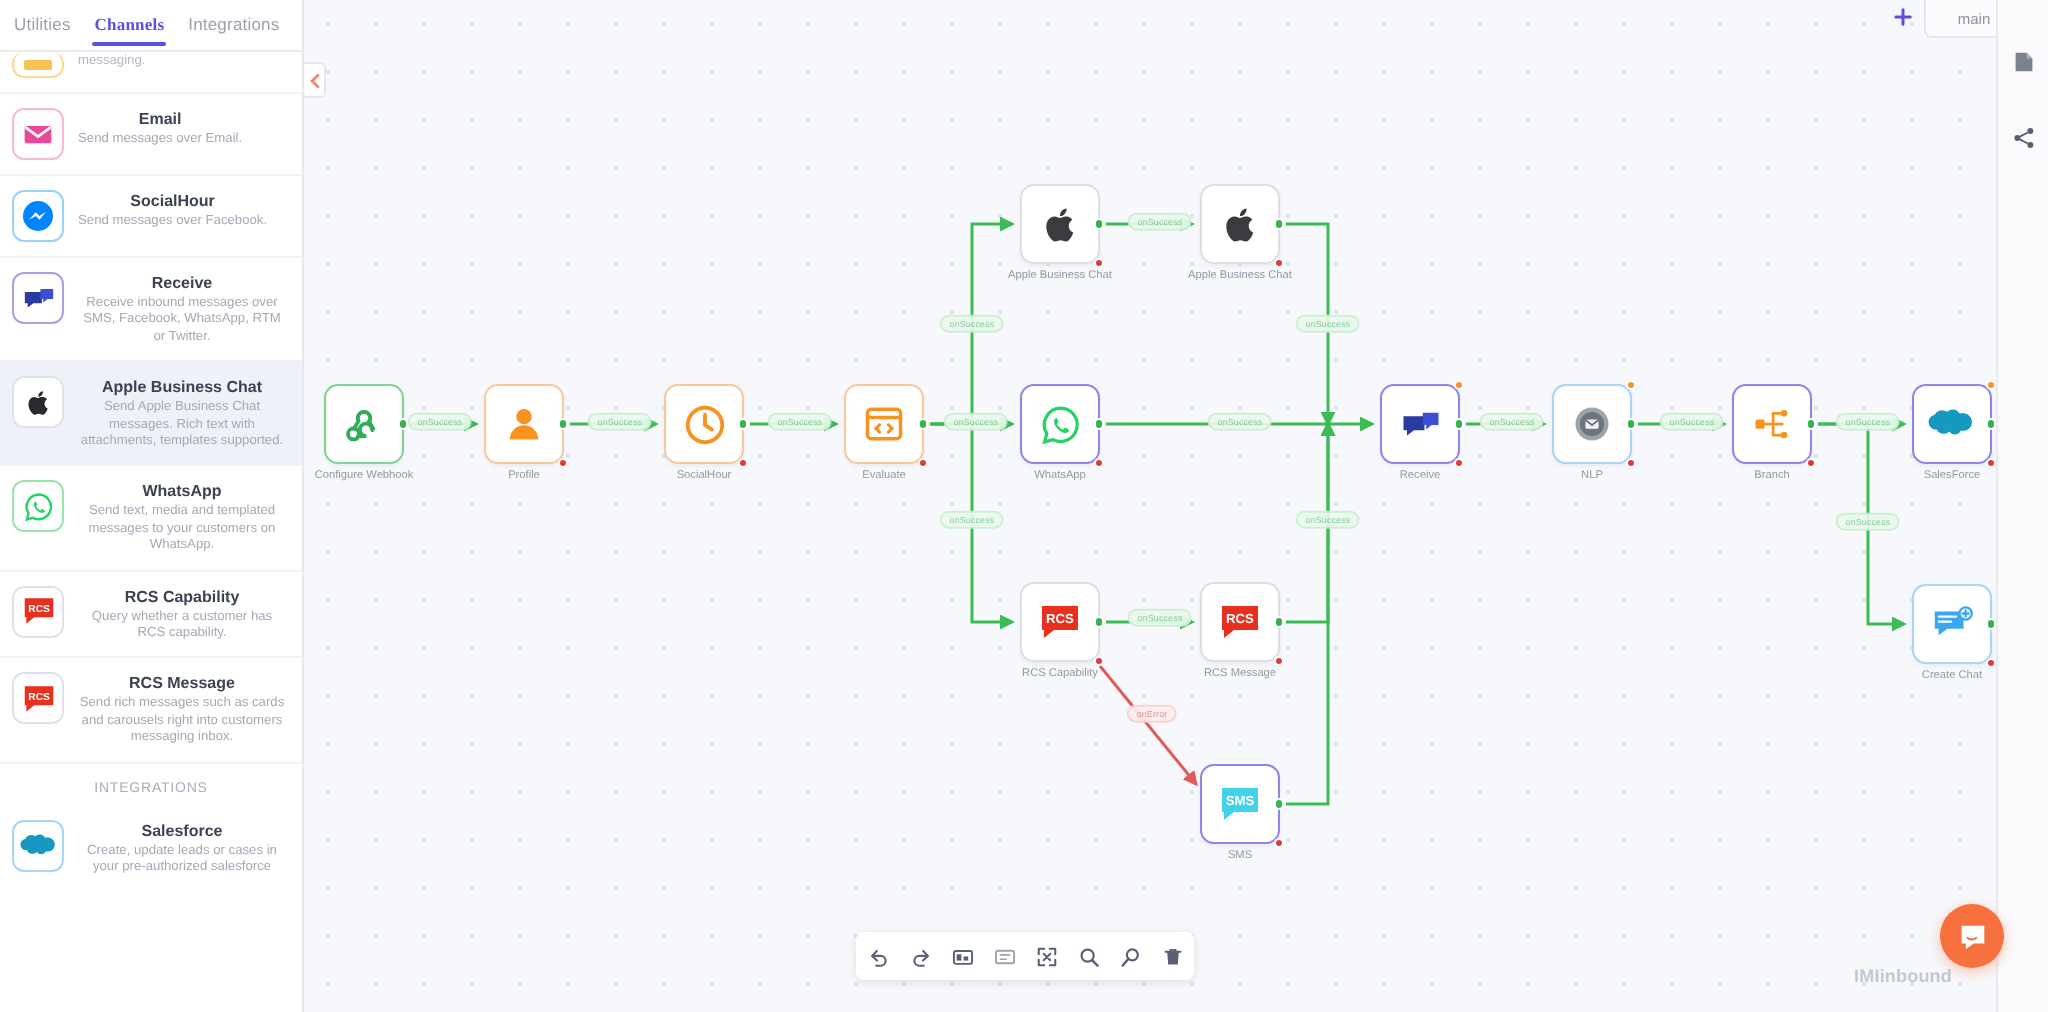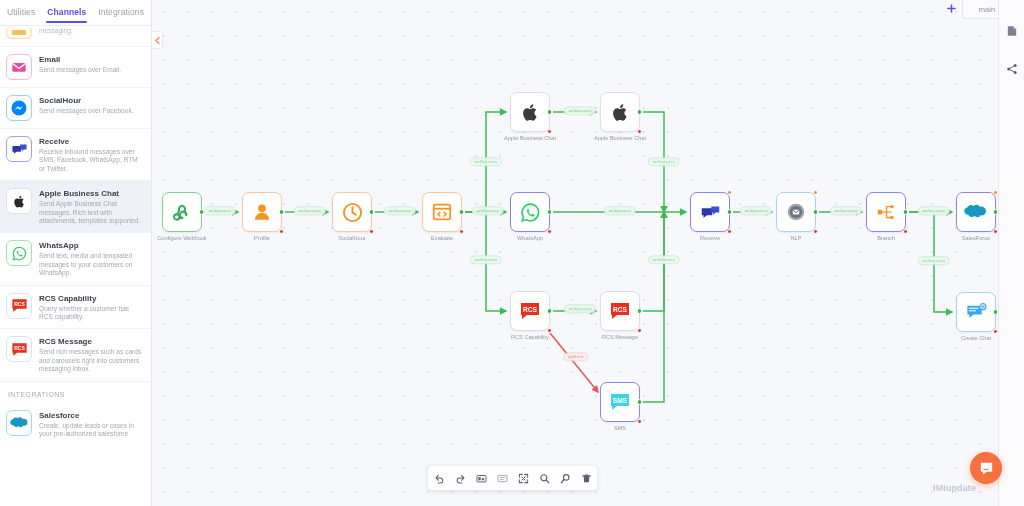--- a/index.html
+++ b/index.html
@@ -19,29 +19,30 @@
   }
   #sidebar-tabs {
     position: relative; height: 26px; border-bottom: 1px solid #e9ebf0;
     display: flex; align-items: center; padding: 0 6px; gap: 10px;
     background: #fff;
   }
   .stab {
     font-size: 8.5px; color: #9aa0ae; letter-spacing: .1px;
     padding: 5px 1px 6px; position: relative; cursor: pointer; white-space: nowrap;
   }
-  .stab.active { color: #5b4ee0; font-weight: bold; }
+  .stab.active { color: #5b4ee0; font-weight: bold; font-family: Liberation Serif, serif; }
   .stab.active:after {
     content: ""; position: absolute; left: 0; right: 0; bottom: 0;
     height: 1.6px; background: #5b4ee0; border-radius: 2px;
   }
 
   #sidebar-list {
     position: absolute; top: 26px; bottom: 0; left: 0; right: 0;
     overflow-y: auto;
+    text-align: center;
   }
   #sidebar-list::-webkit-scrollbar { width: 3px; }
   #sidebar-list::-webkit-scrollbar-thumb { background: #c9ccd6; border-radius: 3px; }
 
   .chan {
     display: flex; gap: 7px; padding: 7px 8px 7px 6px; align-items: flex-start;
     cursor: pointer; border-bottom: 1px solid #f2f3f6;
   }
   .chan.selected { background: #eef1f7; }
   .chan-ico {
@@ -609,21 +610,21 @@
       <div class="tb">
         <svg width="11" height="11" viewBox="0 0 16 16">
             <path d="M2.6 4.2h10.8" stroke="#5a6073" stroke-width="1.5" stroke-linecap="round"></path>
             <path d="M6.2 4.2V2.8h3.6v1.4" fill="none" stroke="#5a6073" stroke-width="1.4"></path>
             <path d="M3.8 4.2h8.4l-.7 9.2H4.5Z" fill="#5a6073"></path>
           </svg>
       </div>
     </div>
 
     <div id="watermark">
-      <span>IMI</span><span>update</span>
+      <span>IMI</span><span>inbound</span>
     </div>
   </main>
 
   <div id="right-rail">
     <div class="rail-btn" style="top:24px">
       <svg width="12" height="12" viewBox="0 0 16 16">
           <path d="M2.4 1.8h7.4l3.8 3.8v8.6H2.4Z" fill="#7d828f"></path>
           <path d="M9.8 1.8v3.8h3.8" fill="#aeb2bd"></path>
         </svg>
     </div>

